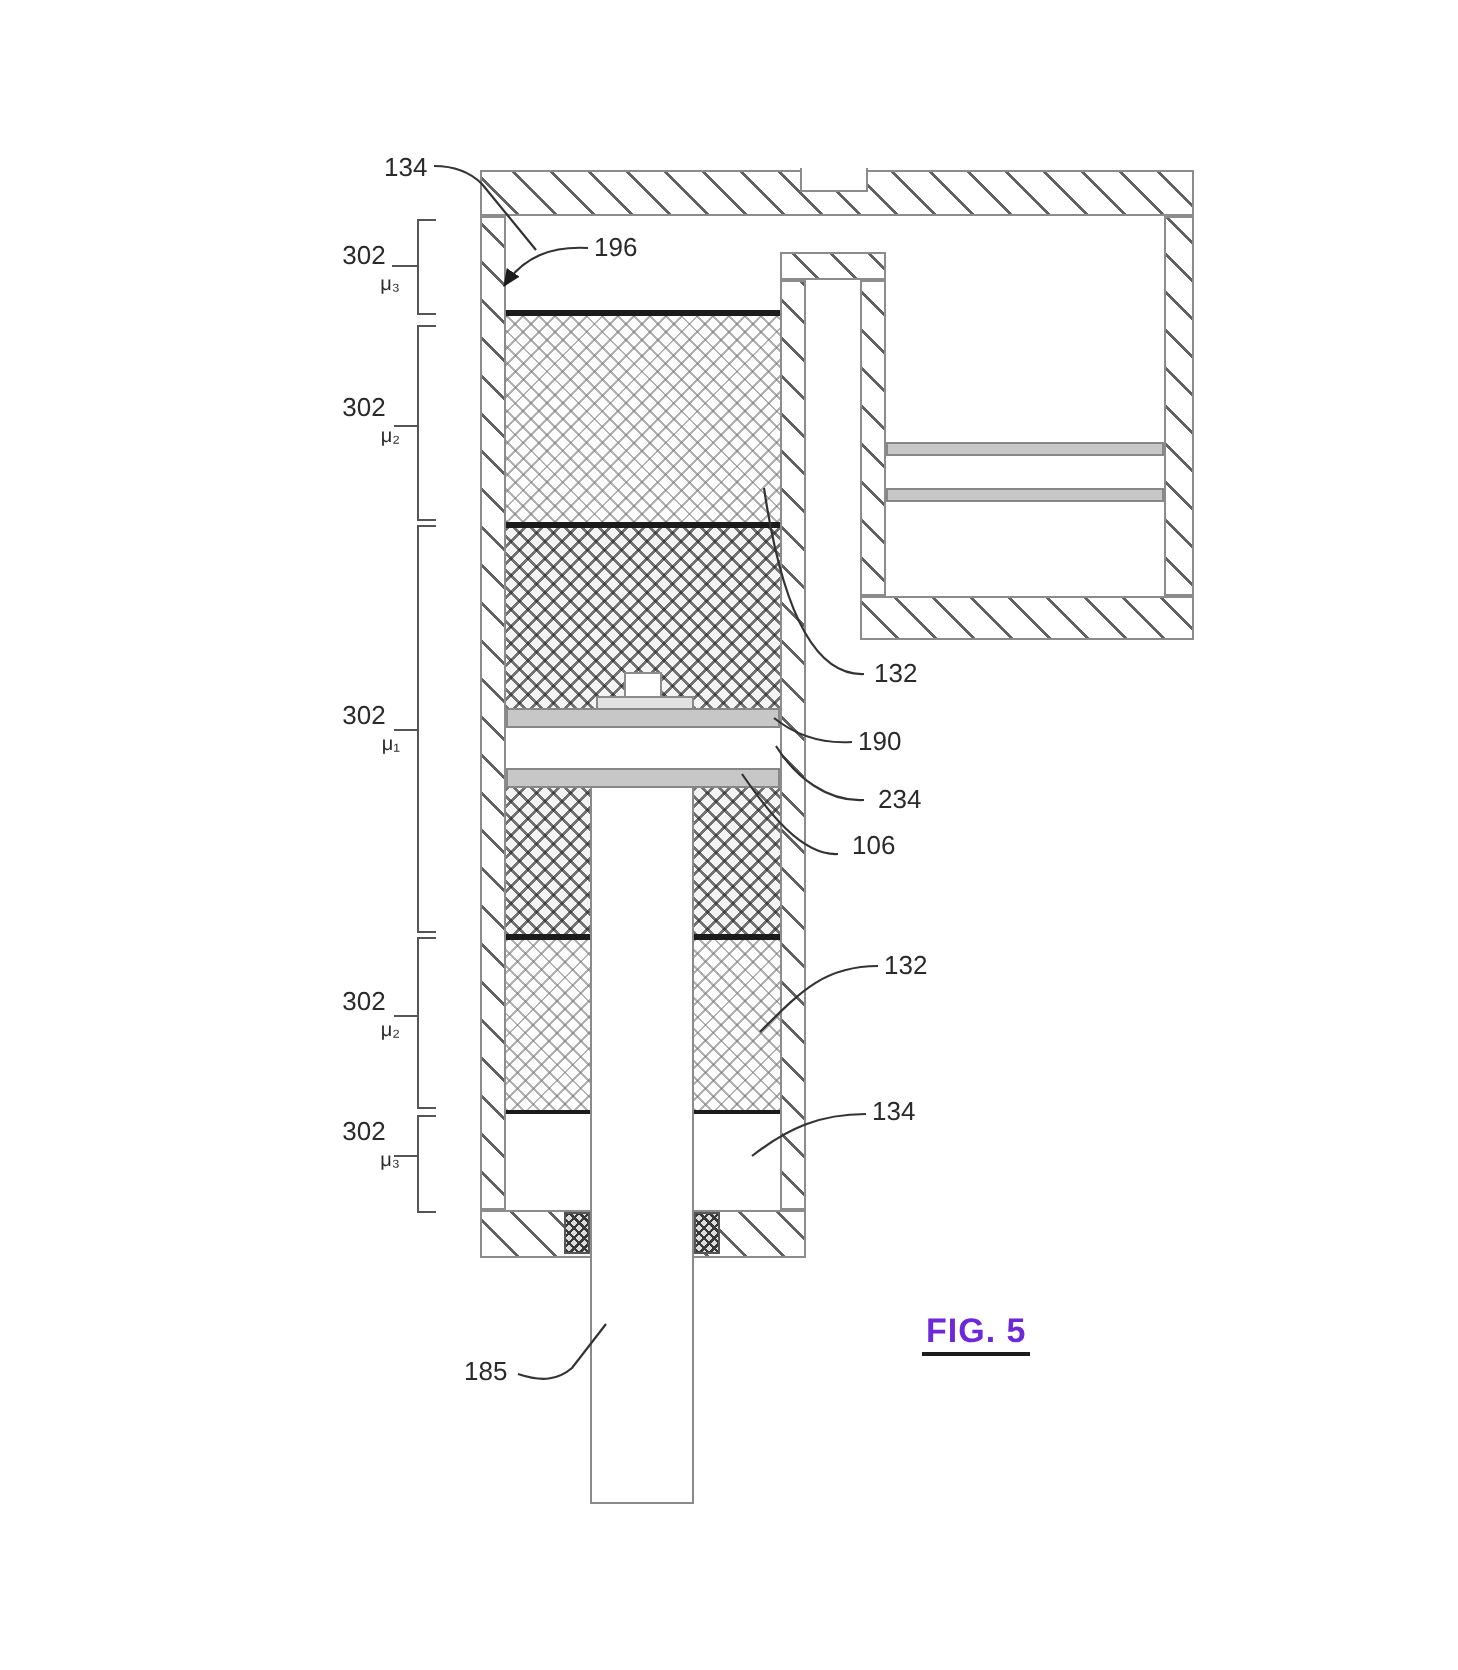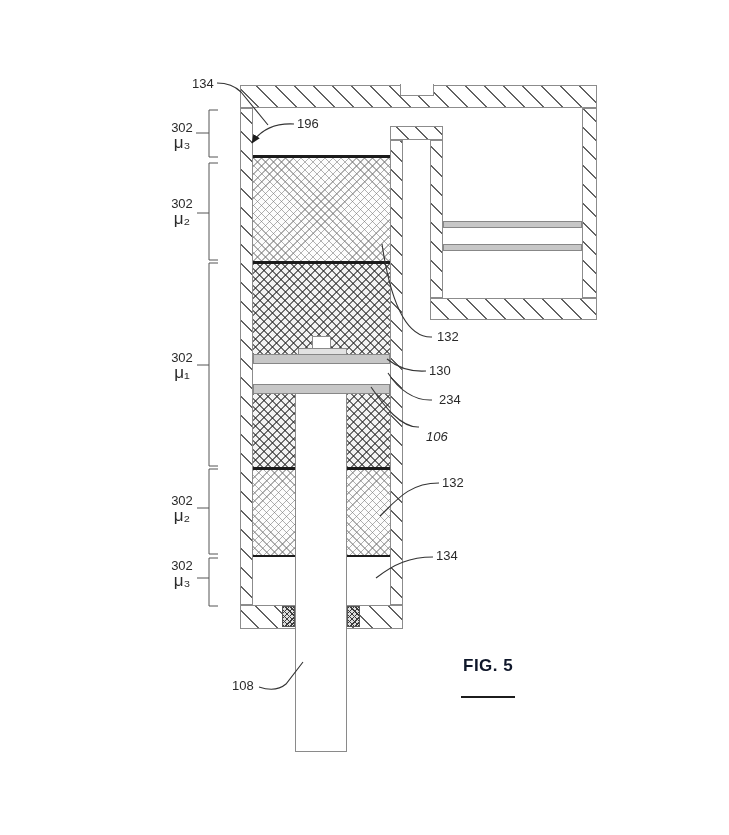--- a/index.html
+++ b/index.html
@@ -33,24 +33,24 @@
     background-image:
       repeating-linear-gradient(45deg, #3a3a3a 0 1.2px, transparent 1.2px 3.6px),
       repeating-linear-gradient(135deg, #3a3a3a 0 1.2px, transparent 1.2px 3.6px);
     border:1px solid #555;
   }
   .darkline{background:#1b1b1b;}
   .grayplate{background:#c7c7c7;border:1px solid #878787;}
   .whitepart{background:#fff;border:1px solid #8c8c8c;}
   .lbl{position:absolute;font-size:13px;line-height:14px;white-space:nowrap;}
   .grp{position:absolute;width:36px;text-align:center;font-size:13px;line-height:15px;}
-  .grp .mu-line{font-size:17px;}
+  .grp .mu-line{font-size:10px;text-align:right;}
   .figlbl{
     position:absolute;font-size:17px;font-weight:bold;letter-spacing:.5px;
-    color:#0f172a;border-bottom:2px solid #1c1c1c;padding:0 2px 20px 2px;
+    color:#6d28d9;border-bottom:2px solid #1c1c1c;padding:0 2px 0 2px;
   }
   svg.overlay{position:absolute;left:0;top:0;pointer-events:none;}
 </style>
 </head>
 <body>
 
 <div id="canvas">
 
   <div class="abs hatch" style="left:240px;top:85px;width:357px;height:23px;"></div>
 
@@ -119,26 +119,26 @@
       <path d="M218,163 H209 V260 H218 M197,213 H209"></path>
       <path d="M218,263 H209 V466 H218 M197,365 H209"></path>
       <path d="M218,469 H209 V554 H218 M197,508 H209"></path>
       <path d="M218,558 H209 V606 H218 M197,578 H209"></path>
     </g>
   </svg>
 
   <span class="lbl" style="left:192px;top:77px;">134</span>
   <span class="lbl" style="left:297px;top:117px;">196</span>
   <span class="lbl" style="left:437px;top:330px;">132</span>
-  <span class="lbl" style="left:429px;top:364px;">130</span>
+  <span class="lbl" style="left:429px;top:364px;">190</span>
   <span class="lbl" style="left:439px;top:393px;">234</span>
-  <span class="lbl" style="left:426px;top:430px;font-style:italic;">106</span>
+  <span class="lbl" style="left:426px;top:416px;">106</span>
   <span class="lbl" style="left:442px;top:476px;">132</span>
   <span class="lbl" style="left:436px;top:549px;">134</span>
-  <span class="lbl" style="left:232px;top:679px;">108</span>
+  <span class="lbl" style="left:232px;top:679px;">185</span>
 
   <div class="grp" style="left:164px;top:120px;">
     <div>302</div>
     <div class="mu-line">μ₃</div>
   </div>
   <div class="grp" style="left:164px;top:196px;">
     <div>302</div>
     <div class="mu-line">μ₂</div>
   </div>
   <div class="grp" style="left:164px;top:350px;">

